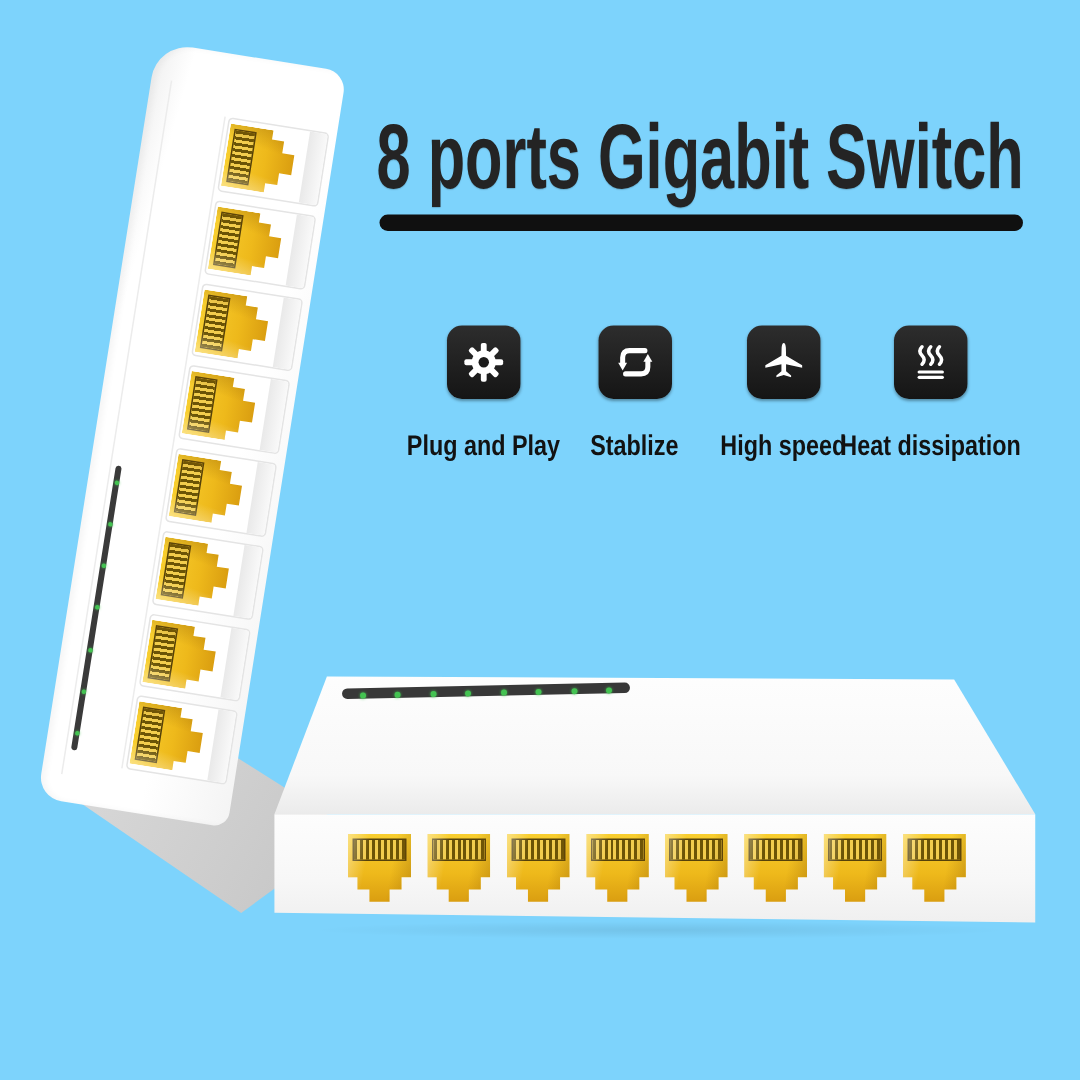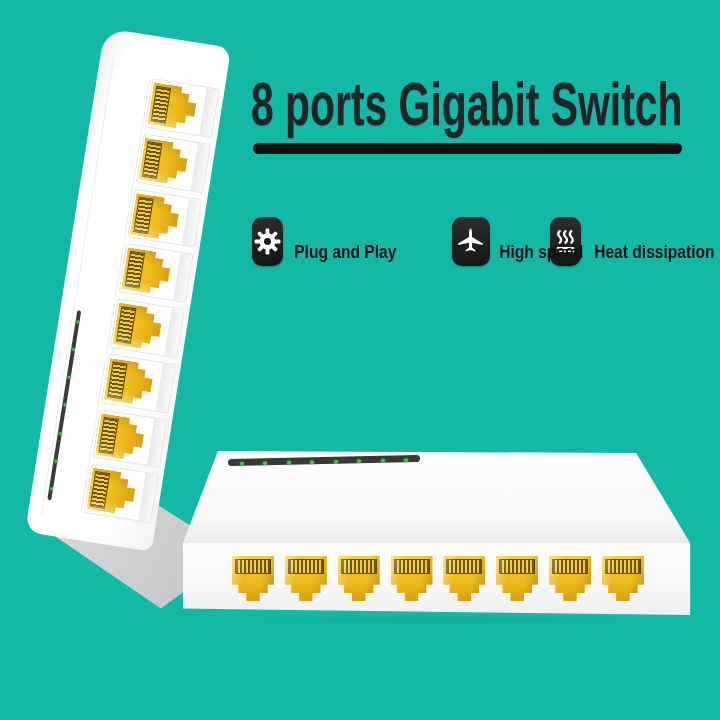--- a/index.html
+++ b/index.html
@@ -1,29 +1,29 @@
 <!DOCTYPE html>
 <html><head>
 <meta charset="utf-8">
 <style>
   html,body{margin:0;padding:0;background:#fff;}
-  .canvas{position:relative;width:720px;height:720px;background:#14b8a6;overflow:hidden;
+  .canvas{position:relative;width:720px;height:720px;background:#7dd3fc;overflow:hidden;
           font-family:"Liberation Sans",sans-serif;}
 
   
   .title-block{position:absolute;left:251px;top:74px;width:460px;}
   .title-block h1{margin:0;font-size:61px;line-height:61px;font-weight:700;color:#242424;
                   white-space:nowrap;}
   .title-block h1 span{display:inline-block;transform:scaleX(0.67);transform-origin:left center;
                   text-shadow:0 1px 1px rgba(0,0,0,0.18);}
   .title-underline{position:absolute;left:253px;top:143px;width:429px;height:11px;
                   background:#101010;border-radius:6px;}
 
   
-  .feature{position:absolute;top:217px;width:140px;display:flex;flex-direction:row;align-items:center;}
+  .feature{position:absolute;top:217px;width:140px;display:flex;flex-direction:column;align-items:center;}
   .icon-square{width:49px;height:49px;border-radius:10px;
                background:linear-gradient(180deg,#2d2d2d,#151515);
                display:flex;align-items:center;justify-content:center;
                box-shadow:0 1px 2px rgba(0,0,0,0.35);}
   .icon-square svg{width:31px;height:31px;display:block;}
   .feature-label{margin-top:21px;font-size:19px;font-weight:700;color:#121212;white-space:nowrap;}
   .feature-label span{display:inline-block;transform:scaleX(0.82);transform-origin:center;}
 
   
   .rj45{position:relative;width:42px;height:48px;
@@ -197,20 +197,31 @@
           <rect x="10.5" y="2" width="3" height="6" rx="1" transform="rotate(270 12 12)"></rect>
           <rect x="10.5" y="2" width="3" height="6" rx="1" transform="rotate(315 12 12)"></rect>
           <circle cx="12" cy="12" r="6.2"></circle>
         </g>
         <circle cx="12" cy="12" r="2.7" fill="#1b1b1b"></circle>
       </svg>
     </div>
     <div class="feature-label"><span>Plug and Play</span></div>
   </div>
 
+  <div class="feature" style="left:353px;">
+    <div class="icon-square">
+      <svg viewBox="0 0 24 24" xmlns="http://www.w3.org/2000/svg" fill="none" stroke="#ffffff" stroke-width="2.6" stroke-linecap="round">
+        <path d="M5.5 12.5 V9.5 Q5.5 6 9 6 H17"></path>
+        <path d="M18.5 11.5 V14.5 Q18.5 18 15 18 H7"></path>
+        <path d="M3.2 12.2 L7.8 12.2 L5.5 16.2 Z" fill="#ffffff" stroke="none"></path>
+        <path d="M16.2 11.8 L20.8 11.8 L18.5 7.8 Z" fill="#ffffff" stroke="none"></path>
+      </svg>
+    </div>
+    <div class="feature-label"><span>Stablize</span></div>
+  </div>
 
   <div class="feature" style="left:550px;">
     <div class="icon-square">
       <svg viewBox="0 0 24 24" xmlns="http://www.w3.org/2000/svg" fill="none" stroke="#ffffff" stroke-width="1.8" stroke-linecap="round">
         <path d="M7.5 4 c-1.5 1.5 -1.5 3 0 4.5 c1.5 1.5 1.5 3 0 4.5"></path>
         <path d="M12 4 c-1.5 1.5 -1.5 3 0 4.5 c1.5 1.5 1.5 3 0 4.5"></path>
         <path d="M16.5 4 c-1.5 1.5 -1.5 3 0 4.5 c1.5 1.5 1.5 3 0 4.5"></path>
         <line x1="6" y1="17" x2="18" y2="17" stroke-width="1.6"></line>
         <line x1="6" y1="19.8" x2="18" y2="19.8" stroke-width="1.6"></line>
       </svg>

